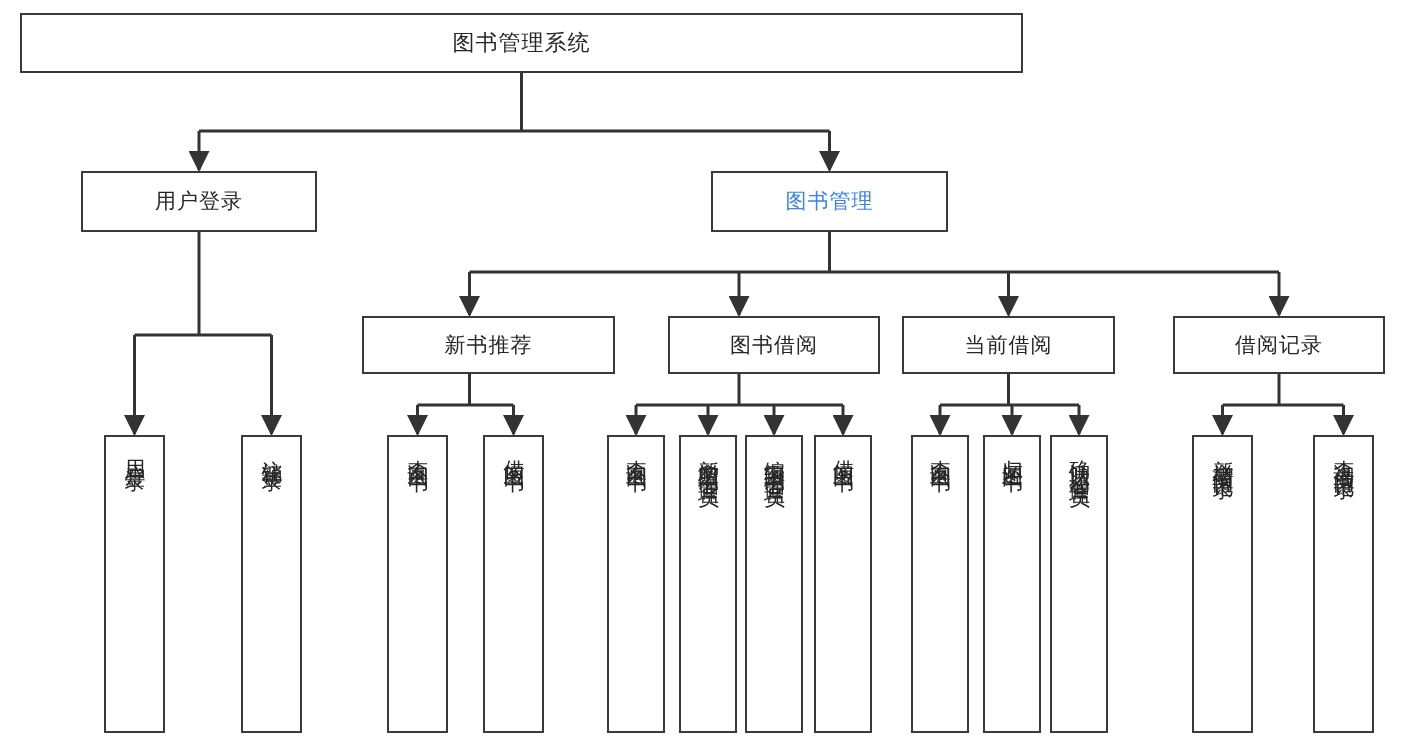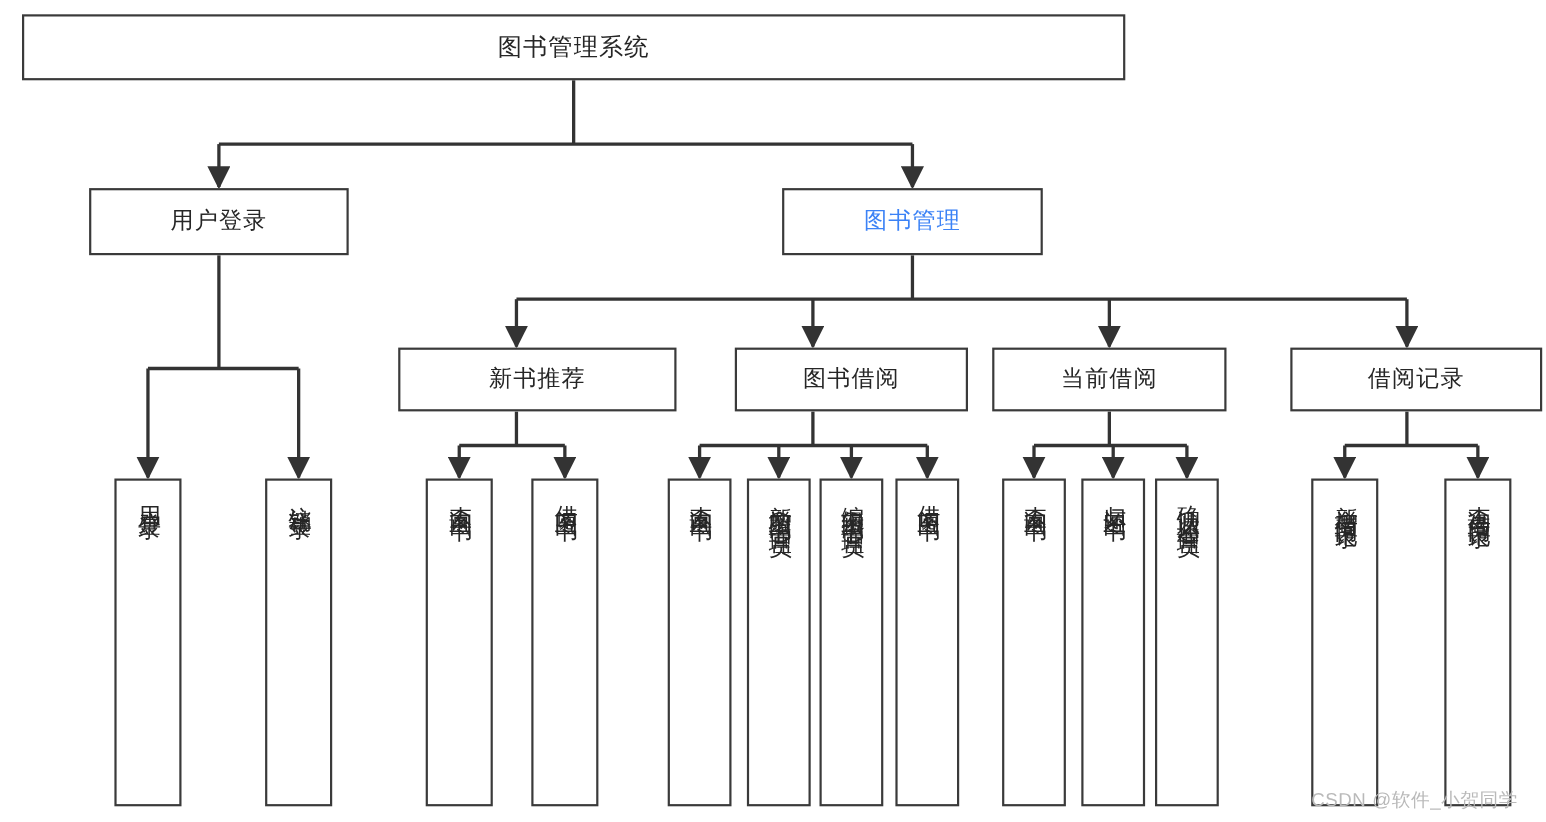--- a/index.html
+++ b/index.html
@@ -129,21 +129,21 @@
       </div>
       <div class="node-box" style="left: 362px; top: 316px; width: 253px; height: 58px; border-color: rgb(58, 58, 58); background: rgb(255, 255, 255);">
         <span class="node-label" style="color: rgb(38, 38, 38);">新书推荐</span>
       </div>
       <div class="node-box" style="left: 633px; top: 316px; width: 212px; height: 58px; border-color: rgb(58, 58, 58); background: rgb(255, 255, 255); margin-left: 35px;">
         <span class="node-label" style="color: rgb(38, 38, 38);">图书借阅</span>
       </div>
       <div class="node-box" style="left: 902px; top: 316px; width: 213px; height: 58px; border-color: rgb(58, 58, 58); background: rgb(255, 255, 255);">
         <span class="node-label" style="color: rgb(38, 38, 38);">当前借阅</span>
       </div>
-      <div class="node-box" style="left: 1173px; top: 316px; width: 229px; height: 58px; border-color: rgb(58, 58, 58); background: rgb(255, 255, 255);">
+      <div class="node-box" style="left: 1173px; top: 316px; width: 212px; height: 58px; border-color: rgb(58, 58, 58); background: rgb(255, 255, 255);">
         <span class="node-label" style="color: rgb(38, 38, 38);">借阅记录</span>
       </div>
       <div class="node-box vertical" style="left: 104px; top: 435px; width: 61px; height: 298px; border-color: rgb(58, 58, 58); background: rgb(255, 255, 255);">
         <span class="node-label" style="color: rgb(38, 38, 38);">用户登录</span>
       </div>
       <div class="node-box vertical" style="left: 241px; top: 435px; width: 61px; height: 298px; border-color: rgb(58, 58, 58); background: rgb(255, 255, 255);">
         <span class="node-label" style="color: rgb(38, 38, 38);">注销登录</span>
       </div>
       <div class="node-box vertical" style="left: 387px; top: 435px; width: 61px; height: 298px; border-color: rgb(58, 58, 58); background: rgb(255, 255, 255);">
         <span class="node-label" style="color: rgb(38, 38, 38);">查询图书</span>
@@ -173,14 +173,13 @@
         <span class="node-label" style="color: rgb(38, 38, 38);">确认归还（管理员）</span>
       </div>
       <div class="node-box vertical" style="left: 1192px; top: 435px; width: 61px; height: 298px; border-color: rgb(58, 58, 58); background: rgb(255, 255, 255);">
         <span class="node-label" style="color: rgb(38, 38, 38);">新增借阅记录</span>
       </div>
       <div class="node-box vertical" style="left: 1313px; top: 435px; width: 61px; height: 298px; border-color: rgb(58, 58, 58); background: rgb(255, 255, 255);">
         <span class="node-label" style="color: rgb(38, 38, 38);">查询借阅记录</span>
       </div>
     </div>
 
-  <div class="watermark" style="left: 1192px; top: 716px; color: rgb(185, 185, 185);">CSDN @软件_小贺同学</div>
 </div>
 
 </body></html>

